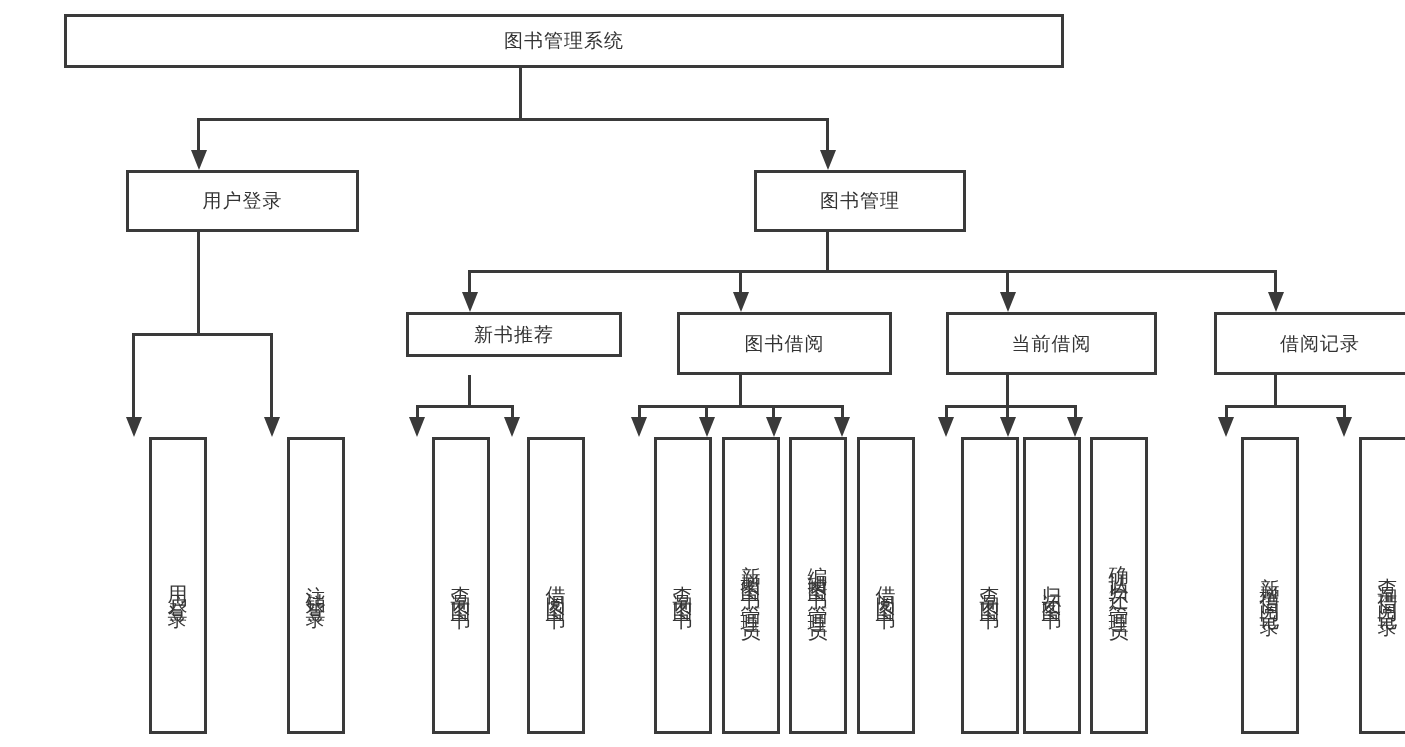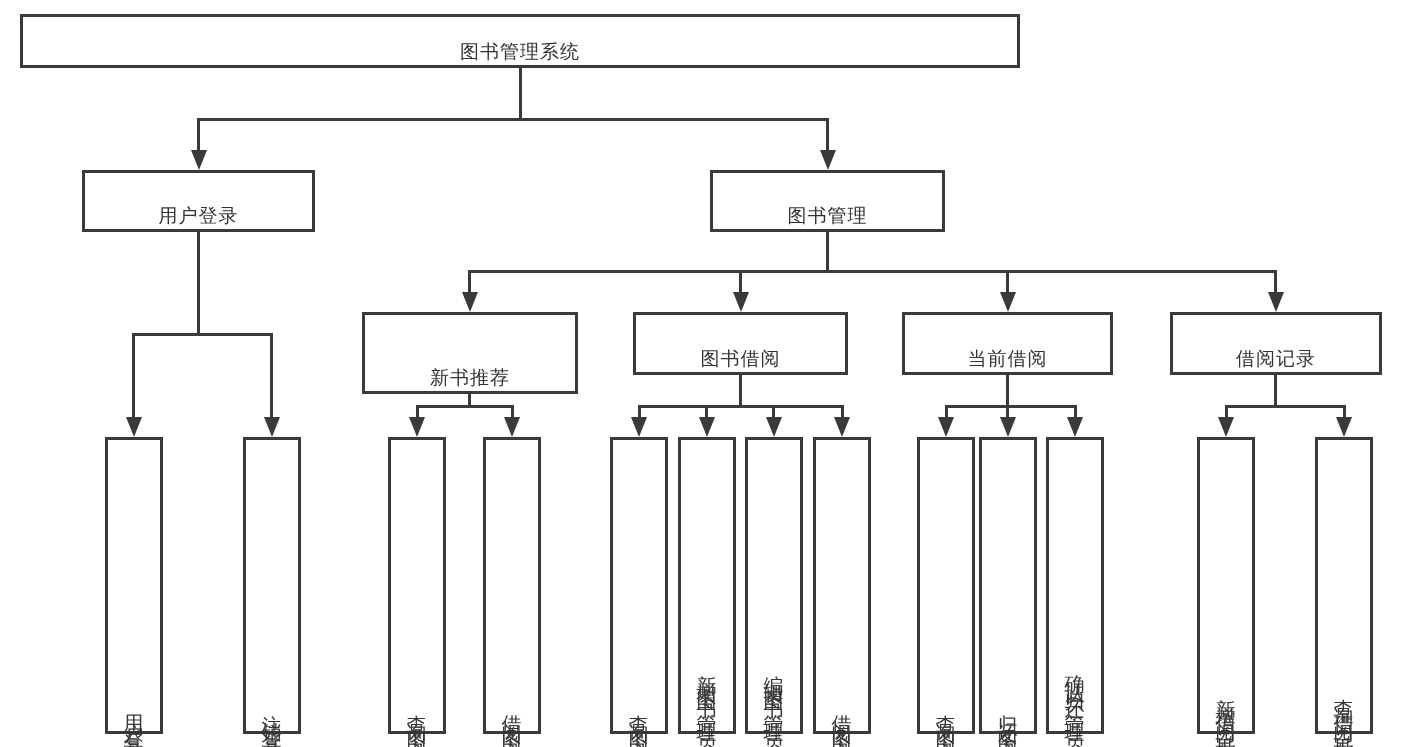--- a/index.html
+++ b/index.html
@@ -8,25 +8,26 @@
     width:1405px;height:747px;
     background:#ffffff;
     font-family:"Liberation Sans","DejaVu Sans",sans-serif;
     overflow:hidden;
   }
   .box{
     position:absolute;
     box-sizing:border-box;
     border:3px solid #3a3a3a;
     background:#ffffff;
-    display:flex;align-items:flex-end;justify-content:center;
+    display:flex;align-items:center;justify-content:center;
     color:#333333;
     font-size:19px;
     letter-spacing:1px;
     z-index:2;
+    margin-left:44px;
   }
   .vlabel{
     writing-mode:vertical-lr;
     text-orientation:mixed;
     letter-spacing:8px;
     font-size:20px;
     line-height:1;
     color:#363636;
   }
   .vline{position:absolute;width:3px;background:#3a3a3a;z-index:1;}
@@ -58,21 +59,21 @@
   <div class="vline" style="left:519px;top:68px;height:52px;"></div>
   <div class="hline" style="left:197px;top:118px;width:632px;"></div>
   <div class="vline" style="left:197px;top:120px;height:32px;"></div>
   <div class="vline" style="left:826px;top:120px;height:32px;"></div>
   <div class="arrow" style="left:191px;top:150px;"></div>
   <div class="arrow" style="left:820px;top:150px;"></div>
 
   <div class="box" style="left:82px;top:170px;width:233px;height:62px;">
     <span>用户登录</span>
   </div>
-  <div class="box" style="left:710px;top:170px;width:235px;height:62px;">
+  <div class="box" style="left:710px;top:170px;width:212px;height:62px;">
     <span>图书管理</span>
   </div>
 
   <div class="vline" style="left:197px;top:232px;height:103px;"></div>
   <div class="hline" style="left:132px;top:333px;width:141px;"></div>
   <div class="vline" style="left:132px;top:335px;height:84px;"></div>
   <div class="vline" style="left:270px;top:335px;height:84px;"></div>
   <div class="arrow" style="left:126px;top:417px;"></div>
   <div class="arrow" style="left:264px;top:417px;"></div>
 
@@ -80,21 +81,21 @@
   <div class="hline" style="left:468px;top:270px;width:809px;"></div>
   <div class="vline" style="left:468px;top:272px;height:22px;"></div>
   <div class="vline" style="left:739px;top:272px;height:22px;"></div>
   <div class="vline" style="left:1006px;top:272px;height:22px;"></div>
   <div class="vline" style="left:1274px;top:272px;height:22px;"></div>
   <div class="arrow" style="left:462px;top:292px;"></div>
   <div class="arrow" style="left:733px;top:292px;"></div>
   <div class="arrow" style="left:1000px;top:292px;"></div>
   <div class="arrow" style="left:1268px;top:292px;"></div>
 
-  <div class="box" style="left:362px;top:312px;width:216px;height:82px;">
+  <div class="box" style="left:362px;top:312px;width:216px;height:45px;">
     <span>新书推荐</span>
   </div>
   <div class="box" style="left:902px;top:312px;width:211px;height:63px;">
     <span>当前借阅</span>
   </div>
   <div class="box" style="left:633px;top:312px;width:215px;height:63px;">
     <span>图书借阅</span>
   </div>
   <div class="box" style="left:1170px;top:312px;width:212px;height:63px;">
     <span>借阅记录</span>

